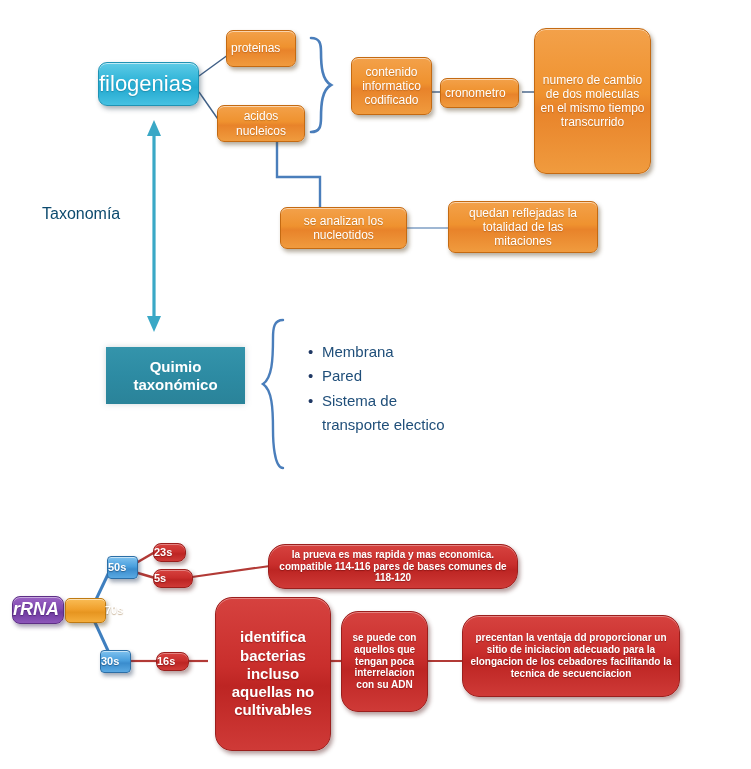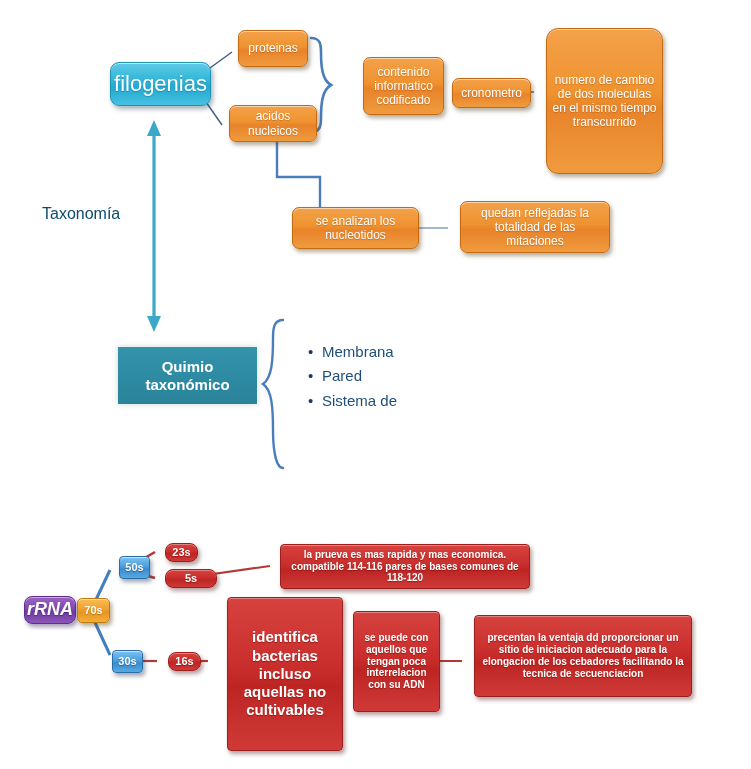--- a/index.html
+++ b/index.html
@@ -20,26 +20,24 @@
     position: absolute;
     left: 0; top: 0;
     width: 751px;
     height: 769px;
   }
   .node {
     position: absolute;
     box-sizing: border-box;
     display: flex;
     align-items: center;
-    justify-content: center;
     text-align: center;
     color: #ffffff;
     line-height: 1.18;
     z-index: 5;
-    margin-left: 12px;
   }
 
   
   .orange {
     background: linear-gradient(180deg, #f3a14a 0%, #ef922f 45%, #e8832a 55%, #f09b3e 100%);
     border: 1px solid #c46a12;
     border-radius: 7px;
     box-shadow: 2px 3px 4px rgba(90,70,40,0.45), inset 0 1px 0 rgba(255,255,255,0.55);
     font-size: 12px;
     padding: 2px 4px;
@@ -64,21 +62,21 @@
     border-radius: 0;
     font-size: 15px;
     font-weight: bold;
     box-shadow: 0 0 6px rgba(120,140,150,0.35);
   }
 
   
   .red {
     background: linear-gradient(180deg, #d6423f 0%, #c92e2c 45%, #bd2523 58%, #cf3a37 100%);
     border: 1px solid #9b1f1d;
-    border-radius: 4px;
+    border-radius: 17px;
     box-shadow: 2px 3px 4px rgba(90,40,40,0.45), inset 0 1px 0 rgba(255,255,255,0.35);
     font-size: 10px;
     font-weight: bold;
     padding: 2px 4px;
     text-shadow: 0 1px 1px rgba(100,10,10,0.5);
   }
   .red.tag {
     border-radius: 8px;
     font-size: 11px;
     padding: 0;
@@ -110,20 +108,21 @@
 
   
   .gold {
     background: linear-gradient(180deg, #f9bc55 0%, #f0a02c 45%, #e69520 58%, #f5ae3c 100%);
     border: 1px solid #bf7a11;
     border-radius: 5px;
     box-shadow: 2px 3px 4px rgba(90,70,30,0.45), inset 0 1px 0 rgba(255,255,255,0.55);
     font-size: 11px;
     font-weight: bold;
     text-shadow: 0 1px 1px rgba(120,70,0,0.4);
+    padding-left: 39px;
   }
 
   
   .plainlabel {
     position: absolute;
     color: #0c4a6e;
     font-size: 16px;
     z-index: 6;
     white-space: nowrap;
   }
@@ -248,20 +247,21 @@
     <span class="btext">Membrana</span>
   </div>
   <div class="bline">
     <span class="dot">•</span>
     <span class="btext">Pared</span>
   </div>
   <div class="bline">
     <span class="dot">•</span>
     <span class="btext">Sistema de</span>
   </div>
+  <div class="cont">transporte electico</div>
 </div>
 
 <div class="node purple" style="left:12px; top:596px; width:52px; height:28px;">
   <span>rRNA</span>
 </div>
 
 <div class="node gold" style="left:65px; top:598px; width:33px; height:25px;">
   <span>70s</span>
 </div>
 
@@ -270,21 +270,21 @@
 </div>
 
 <div class="node bluetag" style="left:100px; top:650px; width:31px; height:23px;">
   <span>30s</span>
 </div>
 
 <div class="node red tag" style="left:153px; top:543px; width:33px; height:19px;">
   <span>23s</span>
 </div>
 
-<div class="node red tag" style="left:153px; top:569px; width:52px; height:19px;">
+<div class="node red tag" style="left:153px; top:569px; width:40px; height:19px;">
   <span>5s</span>
 </div>
 
 <div class="node red tag" style="left:156px; top:652px; width:33px; height:19px;">
   <span>16s</span>
 </div>
 
 <div class="node red" style="left:268px; top:544px; width:250px; height:45px;">
   <span>la prueva es mas rapida y mas economica. compatible  114-116 pares de bases comunes de 118-120</span>
 </div>

